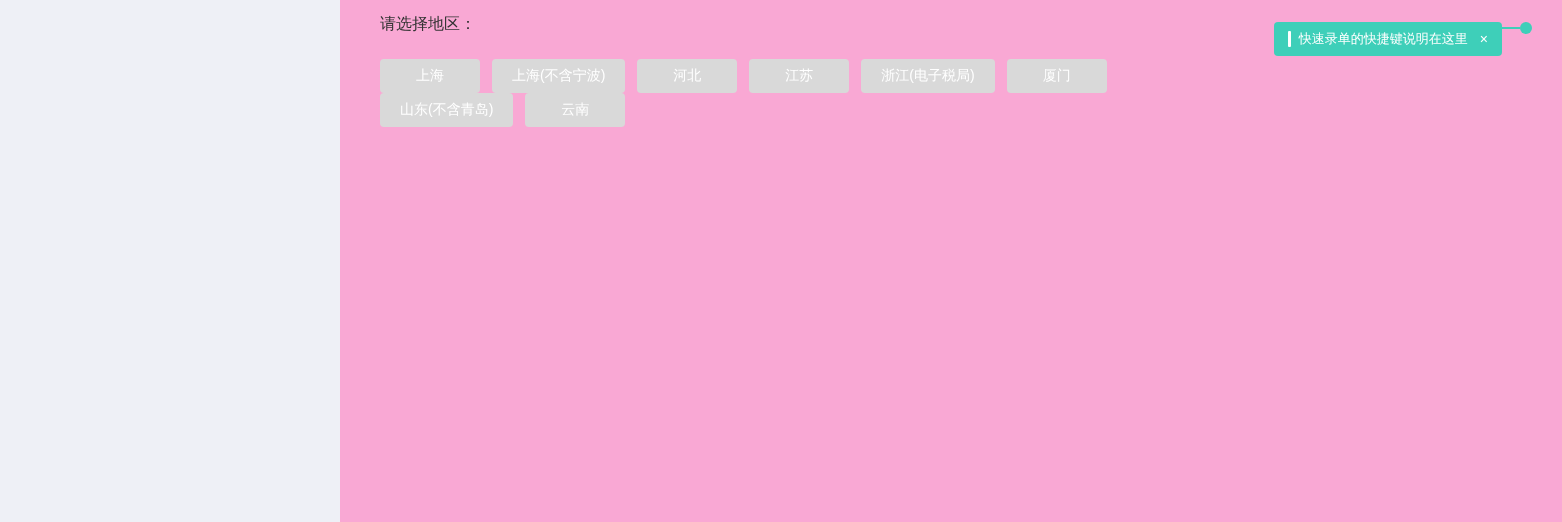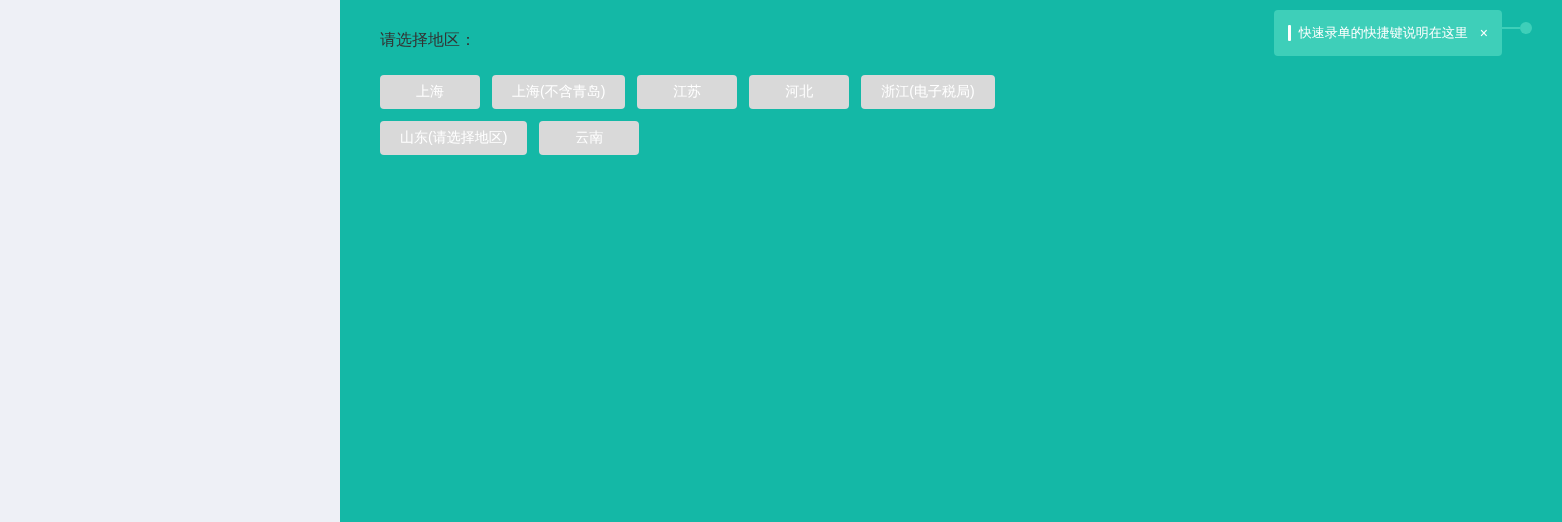--- a/index.html
+++ b/index.html
@@ -25,60 +25,59 @@
       height: 522px;
       background: #eef0f6;
     }
 
     .main-content {
       position: absolute;
       left: 340px;
       top: 0;
       right: 0;
       bottom: 0;
-      background: #14b8a6;
-      padding: 30px 40px;
+      background: #f9a8d4;
+      padding: 14px 40px;
     }
 
     .page-title {
       font-size: 16px;
       color: #333;
       margin-bottom: 24px;
       font-weight: normal;
     }
 
     .region-buttons-row {
       display: flex;
       flex-wrap: wrap;
       gap: 12px;
-      margin-bottom: 12px;
     }
 
     .region-btn {
       background: #d9d9d9;
       border: none;
       border-radius: 4px;
       padding: 8px 20px;
       font-size: 14px;
       color: #fff;
       cursor: pointer;
       min-width: 100px;
       text-align: center;
       white-space: nowrap;
     }
 
     
     .tooltip-bar {
       position: absolute;
-      top: 10px;
+      top: 22px;
       right: 60px;
       background: #3ecfb9;
       color: #fff;
       font-size: 13px;
-      padding: 14px 14px;
+      padding: 8px 14px;
       border-radius: 4px;
       display: flex;
       align-items: center;
       gap: 8px;
       white-space: nowrap;
     }
 
     .tooltip-bar .bar-icon {
       width: 3px;
       height: 16px;
@@ -120,28 +119,29 @@
 <body>
 
 <div class="left-sidebar"></div>
 
 <div class="main-content">
 
   <div class="page-title">请选择地区：</div>
 
   <div class="region-buttons-row">
   <button class="region-btn">上海</button>
-      <button class="region-btn">上海(不含青岛)</button>
+      <button class="region-btn">上海(不含宁波)</button>
+      <button class="region-btn">河北</button>
       <button class="region-btn">江苏</button>
-      <button class="region-btn">河北</button>
       <button class="region-btn">浙江(电子税局)</button>
+      <button class="region-btn">厦门</button>
     </div>
 
   <div class="region-buttons-row">
-  <button class="region-btn">山东(请选择地区)</button>
+  <button class="region-btn">山东(不含青岛)</button>
       <button class="region-btn">云南</button>
     </div>
 
 </div>
 
 <div class="tooltip-bar">
   <span class="bar-icon"></span>
   <span>快速录单的快捷键说明在这里</span>
   <button class="close-btn">×</button>
 </div>

